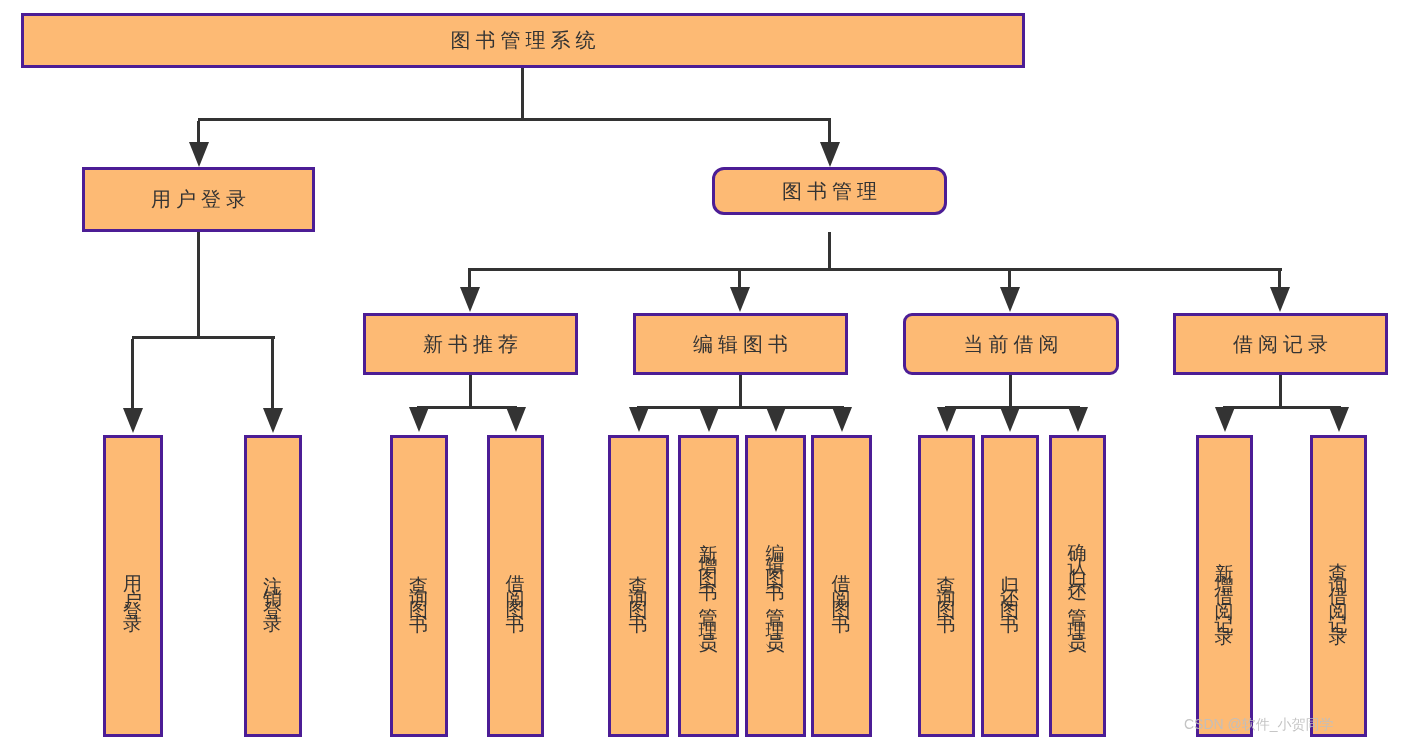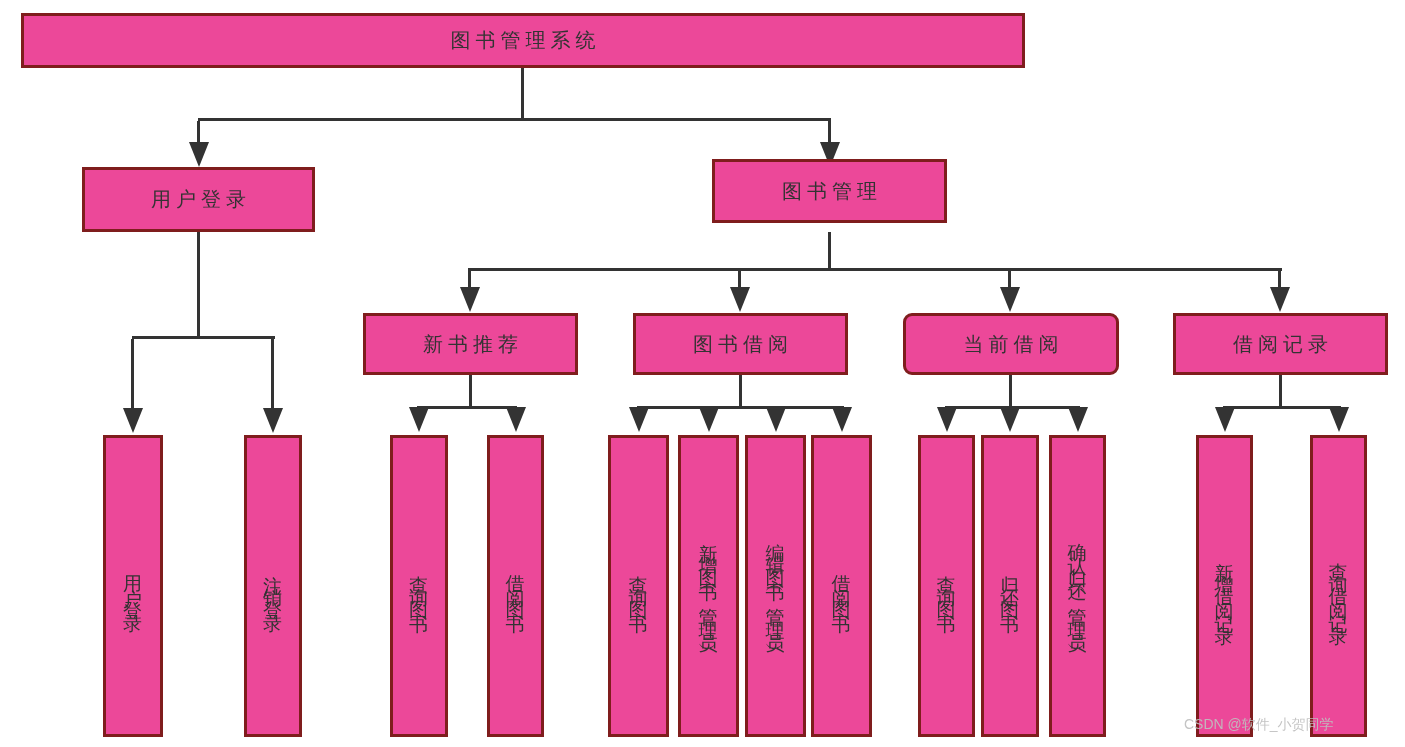--- a/index.html
+++ b/index.html
@@ -11,22 +11,22 @@
     width: 1405px;
     height: 747px;
     background: #ffffff;
     overflow: hidden;
     color: #333333;
   }
 
   
   .node {
     position: absolute;
-    background: #ec4899;
-    border: 3px solid #7f1d1d;
+    background: #fdba74;
+    border: 3px solid #4c1d95;
     display: flex;
     align-items: center;
     justify-content: center;
     font-size: 20px;
     color: #333333;
     z-index: 2;
   }
   .node .hlabel {
     letter-spacing: 5px;
     white-space: nowrap;
@@ -117,29 +117,29 @@
       <div class="arrow" style="left: 1329px; top: 407px;"></div>
     </div>
 
   <div class="node" style="left:21px; top:13px; width:1004px; height:55px;">
     <span class="hlabel">图书管理系统</span>
   </div>
 
   <div class="node" style="left:82px; top:167px; width:233px; height:65px;">
     <span class="hlabel">用户登录</span>
   </div>
-  <div class="node" style="left:712px; top:159px; width:235px; height:64px;">
+  <div class="node" style="left:712px; top:167px; width:235px; height:48px;border-radius:12px;">
     <span class="hlabel">图书管理</span>
   </div>
 
   <div class="node" style="left:363px; top:313px; width:215px; height:62px;">
     <span class="hlabel">新书推荐</span>
   </div>
   <div class="node" style="left:633px; top:313px; width:215px; height:62px;">
-    <span class="hlabel">图书借阅</span>
+    <span class="hlabel">编辑图书</span>
   </div>
   <div class="node" style="left:903px; top:313px; width:216px; height:62px;border-radius:9px;">
     <span class="hlabel">当前借阅</span>
   </div>
   <div class="node" style="left:1173px; top:313px; width:215px; height:62px;">
     <span class="hlabel">借阅记录</span>
   </div>
 
   <div class="node" style="left:103px; top:435px; width:60px; height:302px;">
     <span class="vtext">用户登录</span>

